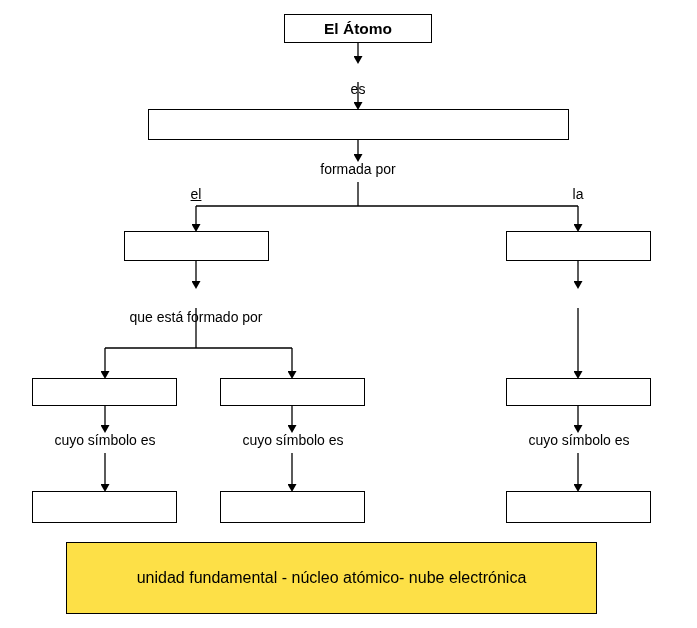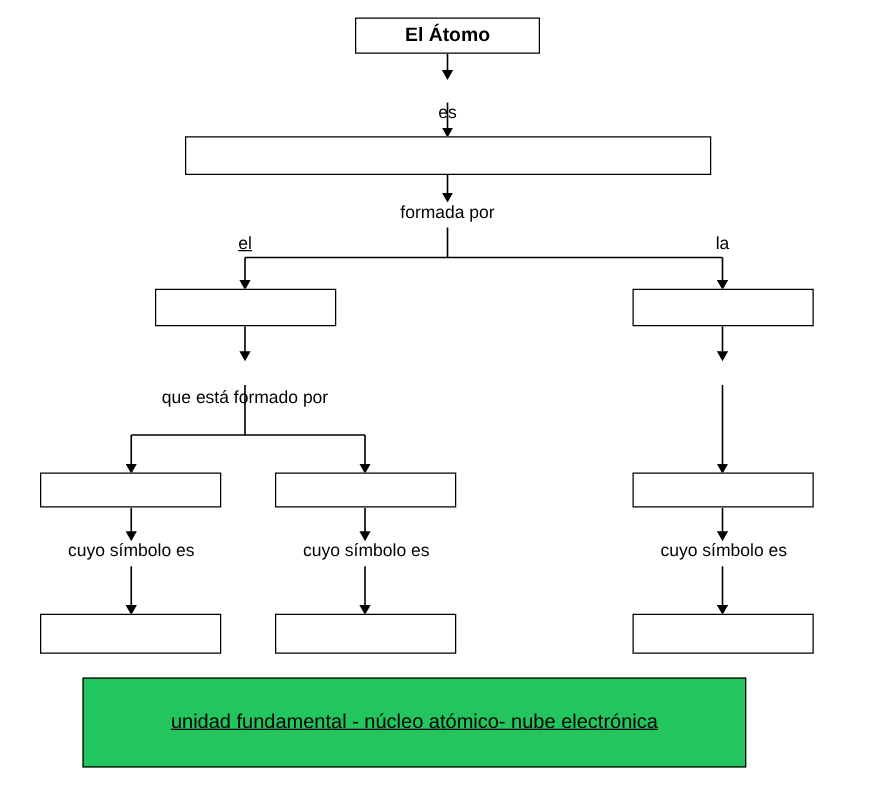--- a/index.html
+++ b/index.html
@@ -37,29 +37,28 @@
   }
   .label {
     position: absolute;
     font-size: 14px;
     white-space: nowrap;
     text-align: center;
   }
   .legend {
     position: absolute;
     border: 1px solid #000000;
-    background: #22c55e;
+    background: #fde047;
     box-sizing: border-box;
     display: flex;
     flex-direction: column;
     align-items: center;
     justify-content: center;
     font-size: 16px;
     line-height: 1.75;
-    text-decoration: underline;
   }
   .legend-line { white-space: nowrap; }
   .legend-line sup { font-size: 11px; vertical-align: super; }
   svg line, svg polygon, svg path { shape-rendering: geometricPrecision; }
 </style>
 </head>
 <body>
 
 <div id="canvas">
 

